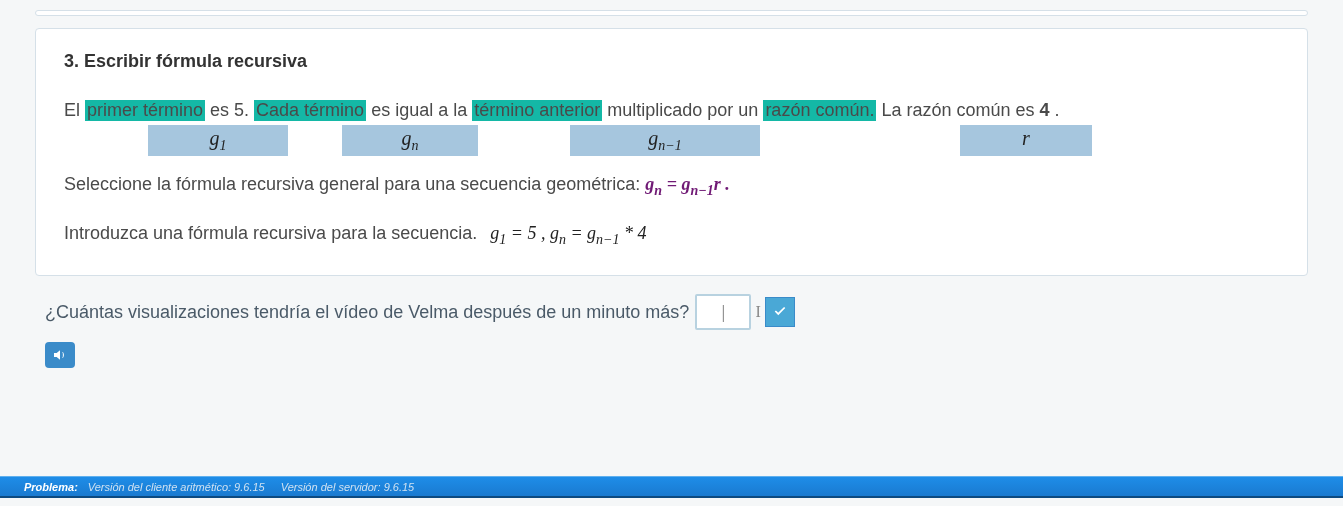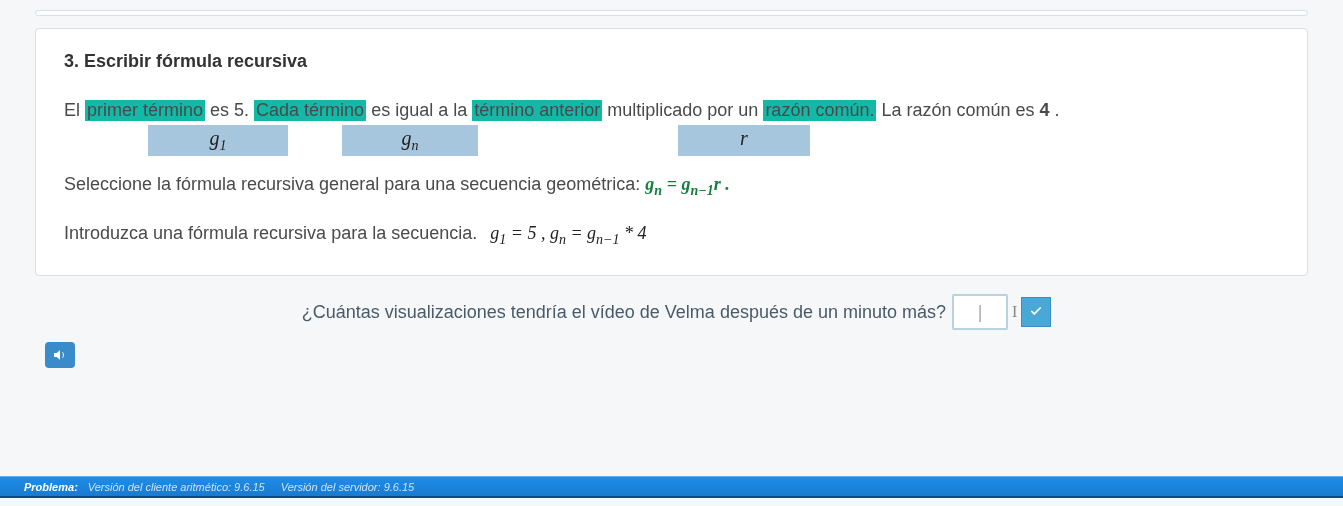--- a/index.html
+++ b/index.html
@@ -71,21 +71,21 @@
     }
     .line2 {
       font-size: 18px;
       color: #4a4a4a;
       margin-bottom: 24px;
     }
     .formula {
       font-family: "Times New Roman", serif;
       font-style: italic;
       font-weight: 700;
-      color: #15803d;
+      color: #701a75;
     }
     .formula .sub {
       font-weight: 700;
     }
     .line3 {
       font-size: 18px;
       color: #4a4a4a;
     }
     .answer {
       font-family: "Times New Roman", serif;
@@ -94,21 +94,20 @@
       color: #222;
       margin-left: 8px;
     }
     .question-area {
       width: calc(100% - 70px);
       margin: 18px auto 12px;
       display: flex;
       align-items: center;
       gap: 8px;
       padding-left: 10px;
-      justify-content: center;
     }
     .question-text {
       font-size: 18px;
       color: #4a5a68;
     }
     .audio-btn {
       display: flex;
       align-items: center;
       justify-content: center;
       width: 30px;
@@ -192,20 +191,23 @@
     <span class="pre"> .</span>
   </div>
 
   <div class="math-row">
     <div class="math-box" style="margin-left:84px;width:140px">
       <span>g</span><span class="sub">1</span>
     </div>
     <div class="math-box" style="margin-left:54px;width:136px">
       <span>g</span><span class="sub">n</span>
     </div>
+    <div class="math-box" style="margin-left:92px;width:190px">
+      <span>g</span><span class="sub">n−1</span>
+    </div>
     <div class="math-box" style="margin-left:200px;width:132px">
       <span>r</span>
     </div>
   </div>
 
   <div class="line2">
     <span>Seleccione la fórmula recursiva general para una secuencia geométrica: </span>
     <span class="formula">
       <span>g</span><span class="sub">n</span><span> = </span><span>g</span><span class="sub">n−1</span><span>r .</span>
     </span>

